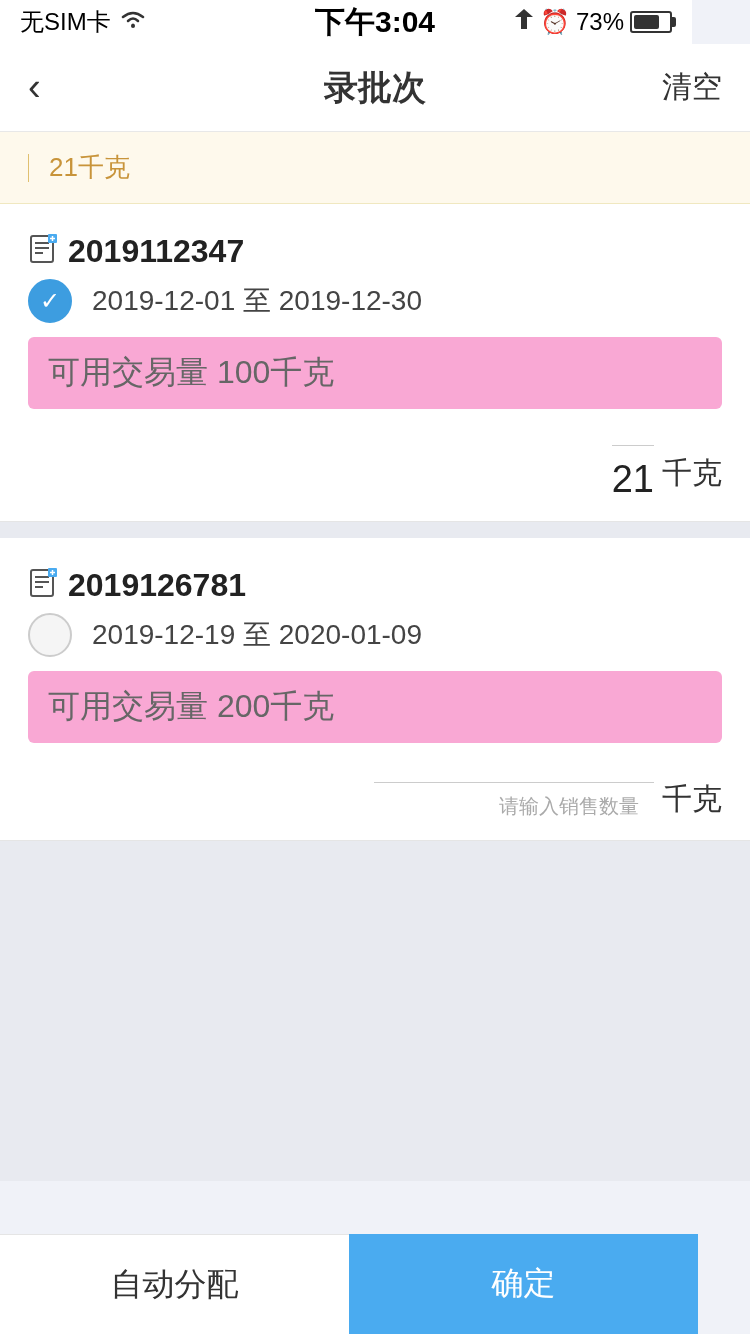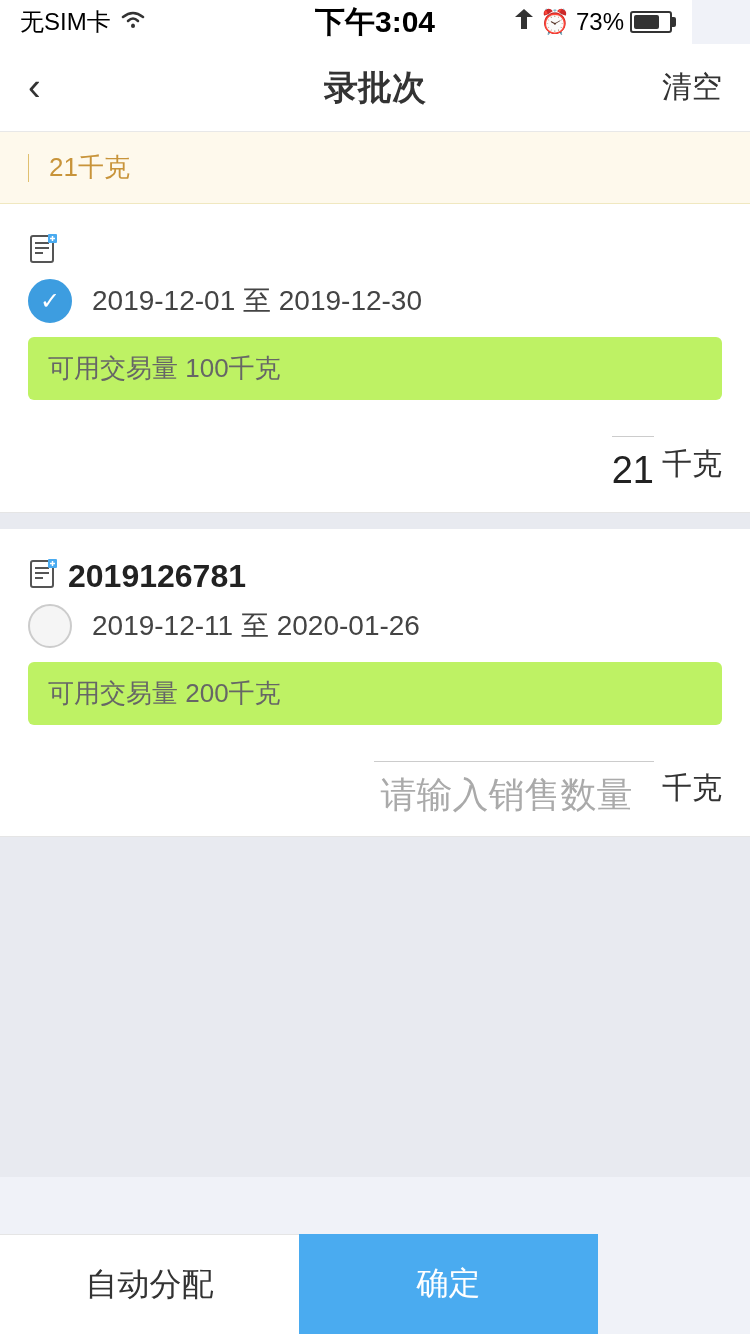--- a/index.html
+++ b/index.html
@@ -177,24 +177,24 @@
       line-height: 1;
     }
 
     .date-range {
       font-size: 28px;
       color: #444;
     }
 
     .availability-box {
       margin: 0 28px 20px 28px;
-      background: #bef264;
+      background: #f9a8d4;
       border-radius: 6px;
       padding: 14px 20px;
-      font-size: 26px;
+      font-size: 32px;
       color: #666;
     }
 
     
     .input-row {
       padding: 16px 28px 20px 28px;
       display: flex;
       align-items: center;
       justify-content: flex-end;
       gap: 8px;
@@ -210,23 +210,23 @@
       color: #333;
     }
     .input-underline {
       border-top: 1px solid #ccc;
       padding-top: 12px;
     }
 
     .quantity-input {
       border: none;
       outline: none;
-      font-size: 36px;
+      font-size: 20px;
       color: #1d4ed8;
-      text-align: center;
+      text-align: right;
       background: transparent;
       width: 280px;
     }
     .quantity-input::placeholder {
       color: #aaa;
     }
 
     
     .section-divider {
       height: 16px;
@@ -238,21 +238,21 @@
       background: #e8eaf0;
       flex: 1;
       min-height: 340px;
     }
 
     
     .bottom-bar {
       position: fixed;
       bottom: 0;
       left: 0;
-      width: 598px;
+      width: 698px;
       height: 100px;
       display: flex;
     }
     .btn-auto {
       flex: 1;
       background: #fff;
       border: none;
       font-size: 32px;
       color: #333;
       cursor: pointer;
@@ -320,20 +320,21 @@
       <svg width="32" height="32" viewBox="0 0 32 32" fill="none">
         <rect x="3" y="4" width="22" height="26" rx="2" stroke="#555" stroke-width="2" fill="none"></rect>
         <line x1="7" y1="11" x2="21" y2="11" stroke="#555" stroke-width="2"></line>
         <line x1="7" y1="16" x2="21" y2="16" stroke="#555" stroke-width="2"></line>
         <line x1="7" y1="21" x2="15" y2="21" stroke="#555" stroke-width="2"></line>
         <rect x="20" y="2" width="9" height="9" rx="1" fill="#4aabf0"></rect>
         <line x1="22" y1="6.5" x2="27" y2="6.5" stroke="#fff" stroke-width="1.5"></line>
         <line x1="24.5" y1="4" x2="24.5" y2="9" stroke="#fff" stroke-width="1.5"></line>
       </svg>
     </span>
+    <span class="card-id">2019112347</span>
   </div>
   <div class="card-row">
     <div class="radio-circle checked">
       <span class="radio-check">✓</span>
     </div>
     <span class="date-range">2019-12-01 至 2019-12-30</span>
   </div>
   <div class="availability-box">可用交易量 100千克</div>
   <div class="input-row">
     <div class="input-underline">
@@ -356,21 +357,21 @@
         <rect x="20" y="2" width="9" height="9" rx="1" fill="#4aabf0"></rect>
         <line x1="22" y1="6.5" x2="27" y2="6.5" stroke="#fff" stroke-width="1.5"></line>
         <line x1="24.5" y1="4" x2="24.5" y2="9" stroke="#fff" stroke-width="1.5"></line>
       </svg>
     </span>
     <span class="card-id">2019126781</span>
   </div>
   <div class="card-row">
     <div class="radio-circle">
     </div>
-    <span class="date-range">2019-12-11 至 2020-01-26</span>
+    <span class="date-range">2019-12-19 至 2020-01-09</span>
   </div>
   <div class="availability-box">可用交易量 200千克</div>
   <div class="input-row">
     <div class="input-underline">
       <input class="quantity-input" type="number" placeholder="请输入销售数量" style="">
     </div>
     <span class="unit-label">千克</span>
   </div>
 </div>
 

